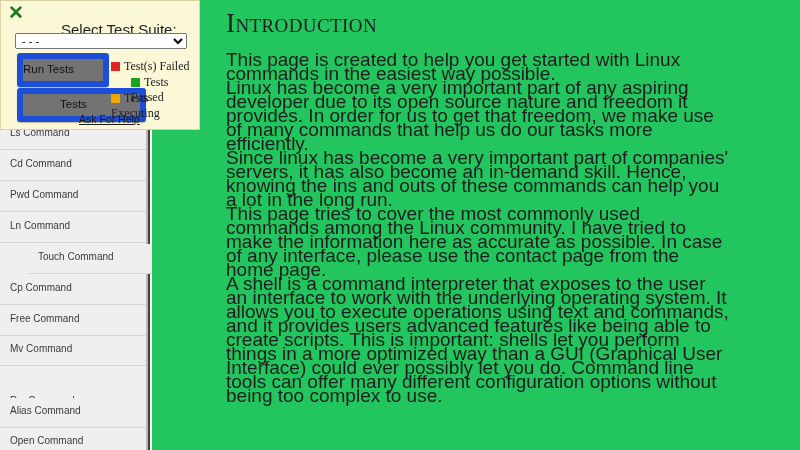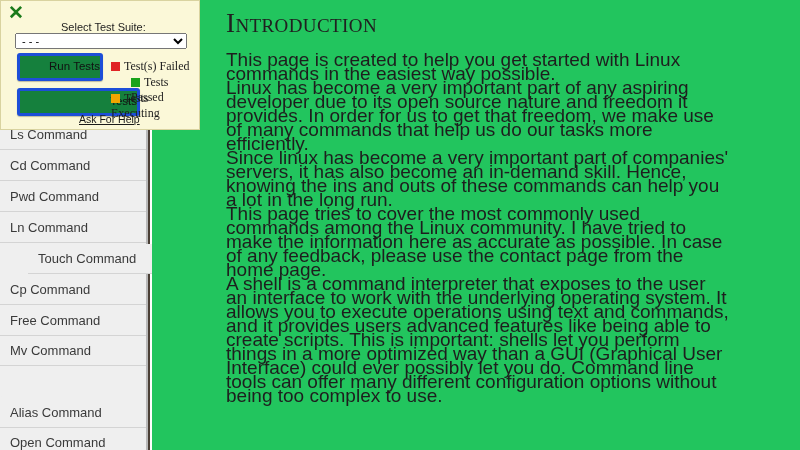--- a/index.html
+++ b/index.html
@@ -47,21 +47,21 @@
     font-family: "Liberation Serif", serif;
   }
   .side-item {
     position: absolute;
     left: 0;
     width: 146px;
     height: 30px;
     box-sizing: border-box;
     border-bottom: 1px solid #d4d4d4;
     color: #3a3a3a;
-    font-size: 13px;
+    font-size: 10px;
     padding: 7px 0 0 10px;
     background: #efefef;
     white-space: nowrap;
     overflow: hidden;
   }
 
   
   #content {
     position: absolute;
     left: 152px;
@@ -112,45 +112,45 @@
     line-height: 19px;
     color: #1a7a1a;
     font-weight: bold;
     cursor: pointer;
     font-family: "Liberation Sans", sans-serif;
   }
   #suite-label {
     position: absolute;
     left: 60px;
     top: 20px;
-    font-size: 11px;
+    font-size: 15px;
     color: #1d1d1d;
   }
   #suite-select {
     position: absolute;
     left: 14px;
     top: 32px;
     width: 172px;
     height: 16px;
     font-size: 11px;
     font-family: "Liberation Sans", sans-serif;
     padding: 0 2px;
     box-sizing: border-box;
   }
   .panel-btn {
     position: absolute;
     left: 16px;
     width: 80px;
     height: 22px;
-    background: #15803d;
-    border: 3px solid #1d4ed8;
+    background: #737373;
+    border: 6px solid #1d4ed8;
     border-radius: 3px;
     color: #111;
     font-size: 11.5px;
-    text-align: right;
+    text-align: left;
     line-height: 21px;
     cursor: pointer;
     box-shadow: 0 1px 1px rgba(0,0,0,0.25);
   }
   #run-tests-btn { top: 52px; }
   #tests-btn { top: 87px; padding-left: 37px; }
   .legend-row {
     position: absolute;
     left: 110px;
     font-size: 12px;
@@ -220,21 +220,21 @@
   </div>
 </div>
 
 <div id="content">
   <div id="content-inner">
 
     <h1 class="section-title">Introduction</h1>
     <p class="body-text">This page is created to help you get started with Linux commands in the easiest way possible.</p>
     <p class="body-text">Linux has become a very important part of any aspiring developer due to its open source nature and freedom it provides. In order for us to get that freedom, we make use of many commands that help us do our tasks more efficiently.</p>
     <p class="body-text">Since linux has become a very important part of companies' servers, it has also become an in-demand skill. Hence, knowing the ins and outs of these commands can help you a lot in the long run.</p>
-    <p class="body-text">This page tries to cover the most commonly used commands among the Linux community. I have tried to make the information here as accurate as possible. In case of any feedback, please use the contact page from the home page.</p>
+    <p class="body-text">This page tries to cover the most commonly used commands among the Linux community. I have tried to make the information here as accurate as possible. In case of any interface, please use the contact page from the home page.</p>
 
     <p class="body-text">A shell is a command interpreter that exposes to the user an interface to work with the underlying operating system. It allows you to execute operations using text and commands, and it provides users advanced features like being able to create scripts. This is important: shells let you perform things in a more optimized way than a GUI (Graphical User Interface) could ever possibly let you do. Command line tools can offer many different configuration options without being too complex to use.</p>
 
   </div>
 </div>
 
 <div id="test-panel">
   <div id="close-x">✕</div>
 
   <div id="suite-label">Select Test Suite:</div>

